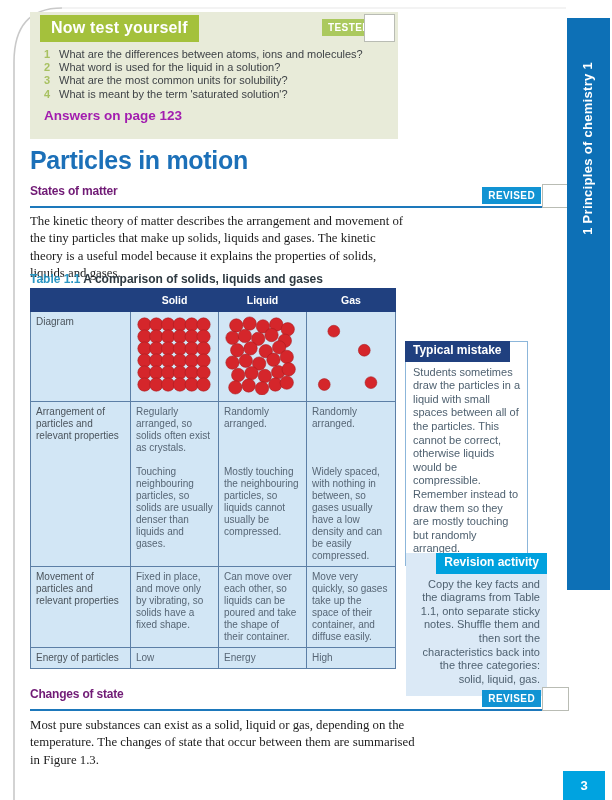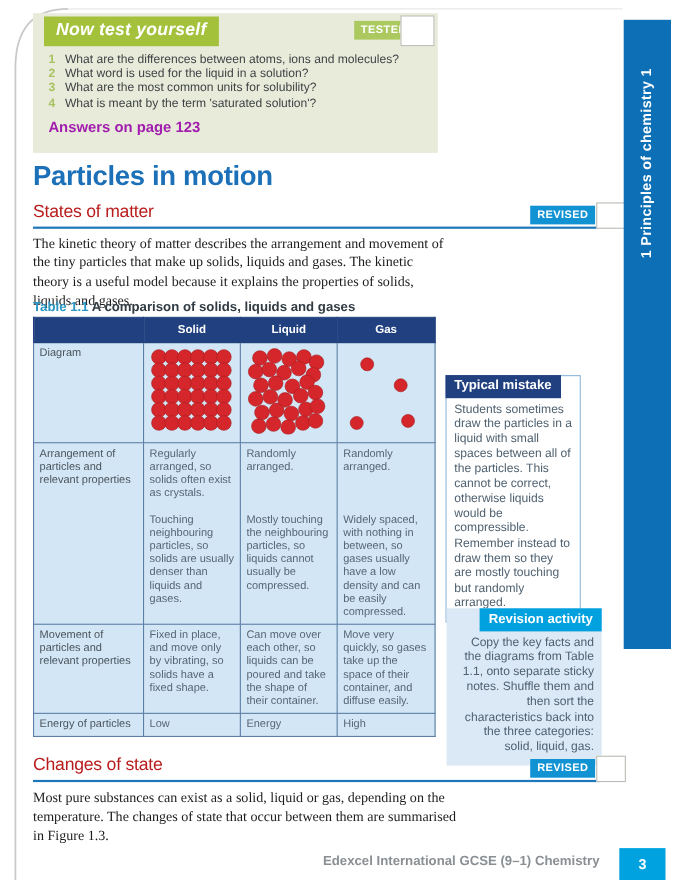--- a/index.html
+++ b/index.html
@@ -6,34 +6,34 @@
   html,body { background:#ffffff; }
   body { font-family:"Liberation Sans", sans-serif; }
   #canvas { position:relative; width:612px; height:800px; background:#ffffff; overflow:hidden; }
 
   
   #page-edge { position:absolute; left:0; top:0; pointer-events:none; }
 
   
   .nty-box { position:absolute; left:30px; top:12px; width:368px; height:127px; background:#e8ebd9; }
   .nty-title { position:absolute; left:10px; top:3px; background:#a4c13c; color:#ffffff;
-               font-weight:bold; font-size:16px; padding:4px 11px 5px; letter-spacing:0.2px;font-style:italic; }
+               font-weight:bold; font-size:16px; padding:4px 11px 5px; letter-spacing:0.2px; }
   .nty-badge { position:absolute; left:292px; top:7px; background:#abc95e; color:#ffffff;
                font-weight:bold; font-size:10px; padding:3px 6px; letter-spacing:0.4px; }
   .checkbox { background:#ffffff; border:1.5px solid #b9bcb4; display:inline-block; }
   .nty-check { position:absolute; left:334px; top:2px; width:31px; height:28px; }
   .nty-questions { position:absolute; left:14px; top:36px; width:345px; font-size:11px; color:#3f4347; }
   .nty-q { position:relative; padding-left:15px; line-height:13.2px; }
   .nty-qnum { position:absolute; left:0; color:#a8c161; font-weight:bold; }
   .nty-answers { position:absolute; left:14px; top:96px; color:#a21caf; font-weight:bold; font-size:13.5px; }
 
   
   .h1 { position:absolute; left:30px; top:146px; font-size:25px; font-weight:bold; color:#1c70b8; letter-spacing:-0.3px; }
   .section-head { position:absolute; left:30px; width:515px; border-bottom:2px solid #1d78bb; height:24px; }
-  .section-head h2 { font-size:16px; font-weight:normal; color:#b91c1c; letter-spacing:-0.2px; }
+  .section-head h2 { font-size:12px; font-weight:bold; color:#701a75; letter-spacing:-0.2px; }
   .rev-badge { position:absolute; right:4px; bottom:2px; background:#1193d3; color:#ffffff;
                font-weight:bold; font-size:10px; padding:3px 6px; letter-spacing:0.4px; }
   .rev-check { position:absolute; right:-24px; bottom:-2px; width:27px; height:24px; }
   #states-head { top:184px; }
   #changes-head { top:687px; }
 
   .bodytext { position:absolute; font-family:"Liberation Serif", serif; font-size:12.8px;
               line-height:17.3px; color:#1c1c1c; }
   #body-states { left:30px; top:213px; width:380px; }
   #body-changes { left:30px; top:717px; width:396px; }
@@ -270,18 +270,17 @@
     <h2>Changes of state</h2>
     <span class="rev-badge">REVISED</span>
     <span class="checkbox rev-check"></span>
   </div>
   <p class="bodytext" id="body-changes">Most pure substances can exist as a solid, liquid or gas, depending on the temperature. The changes of state that occur between them are summarised in Figure 1.3.</p>
 
   <div id="side-bar">
     <span id="side-tab-label">1 Principles of chemistry 1</span>
   </div>
 
-  <div id="footer-text">Edexcel International GCSE (9–1) Chemistry</div>
   <div id="page-num-box">
     <span>3</span>
   </div>
 
 </div>
 
 </body></html>

